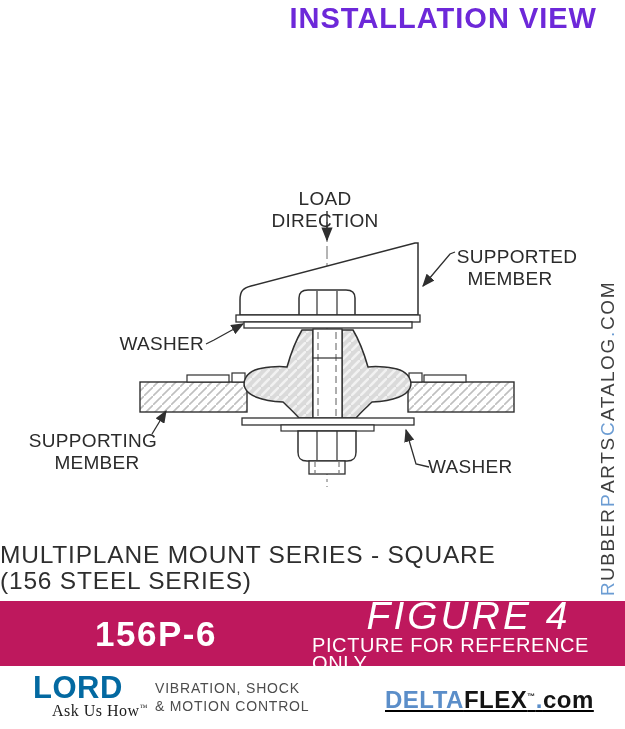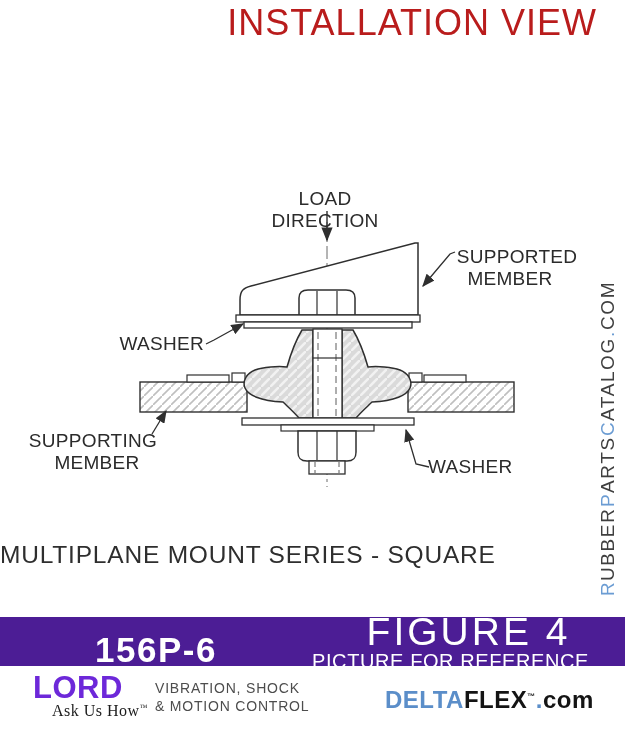--- a/index.html
+++ b/index.html
@@ -1,21 +1,21 @@
 <!DOCTYPE html>
 <html><head>
 <meta charset="utf-8">
 <style>
   html,body{margin:0;padding:0;}
   body{width:625px;height:729px;background:#ffffff;font-family:"Liberation Sans",sans-serif;overflow:hidden;}
   .page{position:relative;width:625px;height:729px;background:#ffffff;}
 
   
-  .title{position:absolute;top:2px;right:28px;font-size:36px;font-weight:400;
-         letter-spacing:1px;color:#b91c1c;white-space:nowrap;}
+  .title{position:absolute;top:2px;right:28px;font-size:29px;font-weight:700;
+         letter-spacing:1px;color:#6d28d9;white-space:nowrap;}
 
   
   .diagram-svg{position:absolute;left:0;top:0;width:625px;height:600px;}
   .diagram-svg text{font-family:"Liberation Sans",sans-serif;font-size:19px;fill:#2b2b2b;letter-spacing:0.3px;}
 
   
   .caption{position:absolute;left:0;width:625px;text-align:left;color:#2e2e2e;
            font-weight:300;letter-spacing:0.8px;white-space:nowrap;}
   .caption-1{top:541px;font-size:24.5px;}
   .caption-2{top:567px;font-size:24.5px;}
@@ -26,32 +26,32 @@
              font-size:19px;letter-spacing:1.6px;font-weight:400;
              display:flex;align-items:center;white-space:nowrap;}
 
   
   .figure-bar{position:absolute;left:0;top:601px;width:625px;height:65px;background:#0b0b0b;color:#ffffff;}
   .bar-left{position:absolute;left:0;top:0;width:312px;height:65px;
             display:flex;align-items:center;justify-content:center;
             font-size:35px;font-weight:800;letter-spacing:1.5px;}
   .bar-right{position:absolute;left:312px;top:0;width:313px;height:65px;
              display:flex;flex-direction:column;align-items:center;justify-content:center;}
-  .figure-label{font-size:39px;font-weight:300;letter-spacing:3px;line-height:40px;}
+  .figure-label{font-size:39px;font-weight:300;letter-spacing:3px;line-height:40px;font-style:italic;}
   .figure-note{font-size:20px;font-weight:300;letter-spacing:0.6px;line-height:18px;}
 
   
   .footer{position:absolute;left:0;top:666px;width:625px;height:63px;background:#ffffff;}
   .lord{position:absolute;left:33px;top:8px;font-size:31px;font-weight:900;letter-spacing:0.5px;line-height:28px;}
   .askushow{position:absolute;left:52px;top:36px;font-family:"Liberation Serif",serif;
             font-size:16px;color:#1c1c1c;letter-spacing:0.5px;text-align:right;}
   .askushow sup{font-size:8px;}
   .services{position:absolute;left:155px;top:13px;font-size:14px;color:#4d4d4d;
             letter-spacing:0.8px;line-height:18px;font-weight:400;}
-  .deltaflex{position:absolute;left:385px;top:20px;font-size:24px;font-weight:800;letter-spacing:0.5px;}
+  .deltaflex{position:absolute;left:385px;top:20px;font-size:24px;font-weight:800;letter-spacing:0.5px;text-decoration:underline;}
   .deltaflex sup{font-size:8px;font-weight:700;}
   .df-com{font-weight:700;}
 </style>
 </head>
 <body>
 
 <div class="page">
 
   <div class="title">INSTALLATION VIEW</div>
 
@@ -142,42 +142,43 @@
 
     <text x="204" y="350" text-anchor="end">WASHER</text>
 
     <text x="93" y="447" text-anchor="middle">SUPPORTING</text>
     <text x="97" y="469" text-anchor="middle">MEMBER</text>
 
     <text x="428" y="473" text-anchor="start">WASHER</text>
   </svg>
 
   <div class="caption caption-1">MULTIPLANE MOUNT SERIES - SQUARE</div>
+  <div class="caption caption-2">(156 STEEL SERIES)</div>
 
   <div class="watermark">
     <span style="color: rgb(107, 156, 211);">R</span>
       <span style="color: rgb(63, 63, 63);">UBBER</span>
       <span style="color: rgb(107, 156, 211);">P</span>
       <span style="color: rgb(63, 63, 63);">ARTS</span>
       <span style="color: rgb(107, 156, 211);">C</span>
       <span style="color: rgb(63, 63, 63);">ATALOG</span>
       <span style="color: rgb(107, 156, 211);">.</span>
       <span style="color: rgb(63, 63, 63);">COM</span>
   </div>
 
-  <div class="figure-bar" style="background: #4c1d95; margin-top: 16px;">
+  <div class="figure-bar" style="background: #be185d;">
     <div class="bar-left">156P-6</div>
     <div class="bar-right">
       <div class="figure-label">FIGURE 4</div>
       <div class="figure-note">PICTURE FOR REFERENCE ONLY</div>
     </div>
   </div>
 
   <div class="footer">
-    <div class="lord" style="color: #6d28d9;">LORD</div>
+    <div class="lord" style="color: #0369a1;">LORD</div>
     <div class="askushow"><span>Ask Us How</span><sup>™</sup></div>
     <div class="services">
       <div>VIBRATION, SHOCK</div>
       <div>&amp; MOTION CONTROL</div>
     </div>
     <div class="deltaflex"><span style="color: rgb(91, 142, 201);">DELTA</span><span style="color: rgb(20, 20, 20);">FLEX</span><sup style="color: rgb(20, 20, 20);">™</sup><span class="df-com" style="color: rgb(91, 142, 201);">.</span><span class="df-com" style="color: rgb(20, 20, 20);">com</span></div>
   </div>
 
 </div>
 

